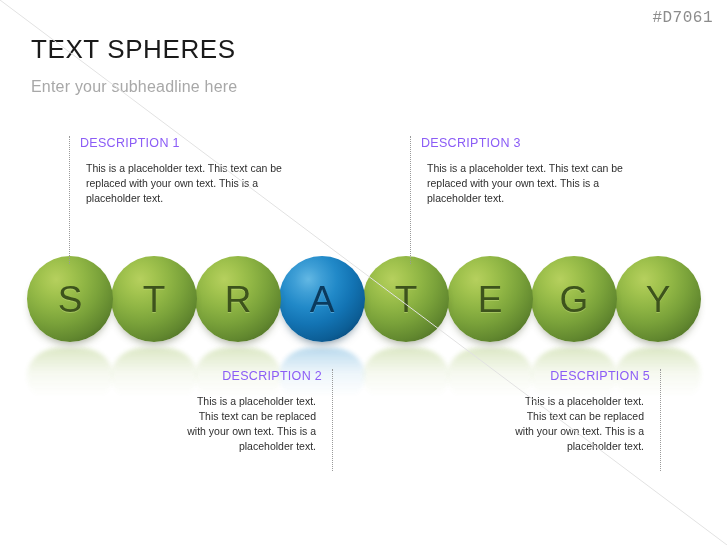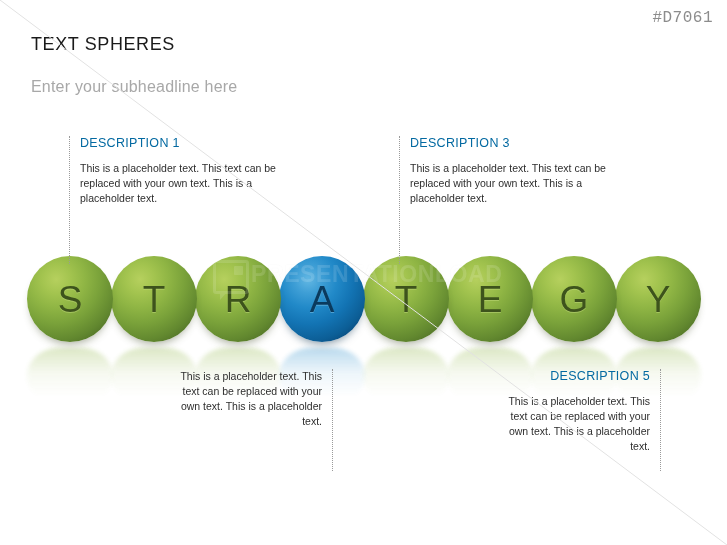--- a/index.html
+++ b/index.html
@@ -19,45 +19,45 @@
   }
 
   
   .code{
     position:absolute;right:14px;top:9px;
     font-family:"Liberation Mono", monospace;
     font-size:16px;color:#8c8c8c;letter-spacing:.5px;
   }
   .title{
     position:absolute;left:31px;top:35px;
-    font-size:18px;color:#1a1a1a;letter-spacing:.6px;
+    font-size:26px;color:#1a1a1a;letter-spacing:.6px;
     font-weight:400;line-height:1.1;white-space:nowrap;
   }
   .subtitle{
     position:absolute;left:31px;top:78px;
     font-size:16px;color:#a8a8a8;font-weight:400;
     letter-spacing:.2px;white-space:nowrap;
   }
 
   
   .desc{position:absolute;z-index:4;}
   .desc .head{
-    font-size:12.5px;color:#0369a1;letter-spacing:.3px;
+    font-size:12.5px;color:#8b5cf6;letter-spacing:.3px;
     margin:0 0 11px 0;white-space:nowrap;
   }
   .desc .body{
-    font-size:10.5px;color:#2e2e2e;line-height:1.42;margin:0;
+    font-size:10.5px;color:#2e2e2e;line-height:1.42;margin:6px;
   }
   .desc.left{padding-left:10px;text-align:left;
     border-left:1px dotted #9a9a9a;}
   .desc.right{padding-right:10px;text-align:right;
     border-right:1px dotted #9a9a9a;}
 
   #desc1{left:69px;top:136px;width:225px;height:128px;}
-  #desc3{left:399px;top:136px;width:225px;height:128px;}
+  #desc3{left:410px;top:136px;width:225px;height:128px;}
   #desc2{left:180px;top:369px;width:142px;height:102px;}
   #desc4{left:508px;top:369px;width:142px;height:102px;}
 
   
   .sphere-row{position:absolute;left:0;top:256px;width:727px;height:100px;z-index:3;}
   .sph{
     position:absolute;top:0;width:86px;height:86px;border-radius:50%;
   }
   .sph .letter{
     position:absolute;left:0;right:0;top:50%;
@@ -138,20 +138,21 @@
     <p class="head">DESCRIPTION 1</p>
     <p class="body">This is a placeholder text. This text can be replaced with your own text. This is a placeholder text.</p>
   </div>
 
   <div class="desc left" id="desc3">
     <p class="head">DESCRIPTION 3</p>
     <p class="body">This is a placeholder text. This text can be replaced with your own text. This is a placeholder text.</p>
   </div>
 
   <div class="desc right" id="desc2">
+    <p class="head">DESCRIPTION 2</p>
     <p class="body">This is a placeholder text. This text can be replaced with your own text. This is a placeholder text.</p>
   </div>
 
   <div class="desc right" id="desc4">
     <p class="head">DESCRIPTION 5</p>
     <p class="body">This is a placeholder text. This text can be replaced with your own text. This is a placeholder text.</p>
   </div>
 
   <div class="sphere-row" id="sphere-row">
       <div class="refl green" style="left: 27px;"></div>
@@ -181,24 +182,18 @@
       <div class="refl green" style="left: 531px;"></div>
       <div class="sph green" style="left: 531px; z-index: 14;">
         <span class="letter">G</span>
       </div>
       <div class="refl green" style="left: 615px;"></div>
       <div class="sph green" style="left: 615px; z-index: 13;">
         <span class="letter">Y</span>
       </div>
     </div>
 
-  <div class="wm">
-    <div class="wm-logo">
-      <div class="wm-logo-inner"></div>
-    </div>
-    <div class="wm-text">PRESENTATIONLOAD</div>
-  </div>
 
   <svg class="diag" viewBox="0 0 727 545">
     <line x1="0" y1="0" x2="727" y2="545" stroke="#e2e2e2" stroke-width="1"></line>
   </svg>
 
 </div>
 
 </body></html>

